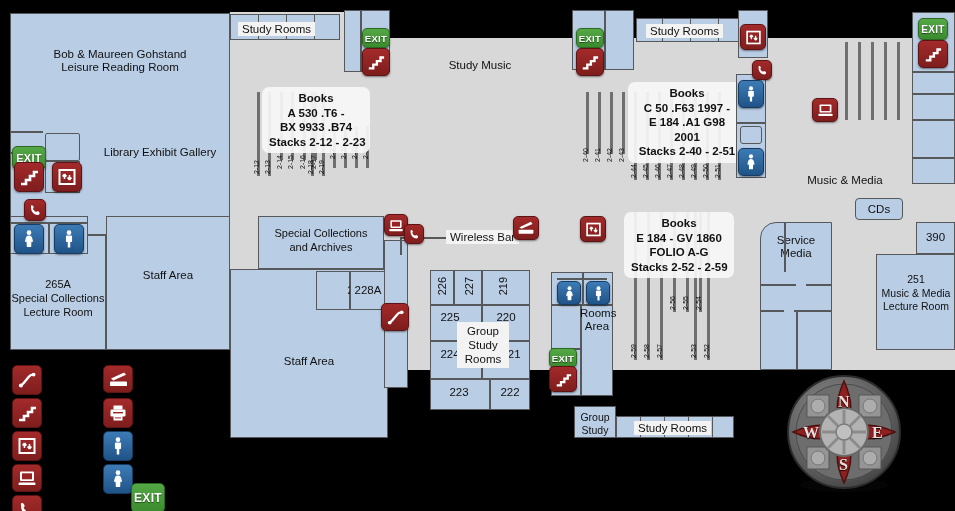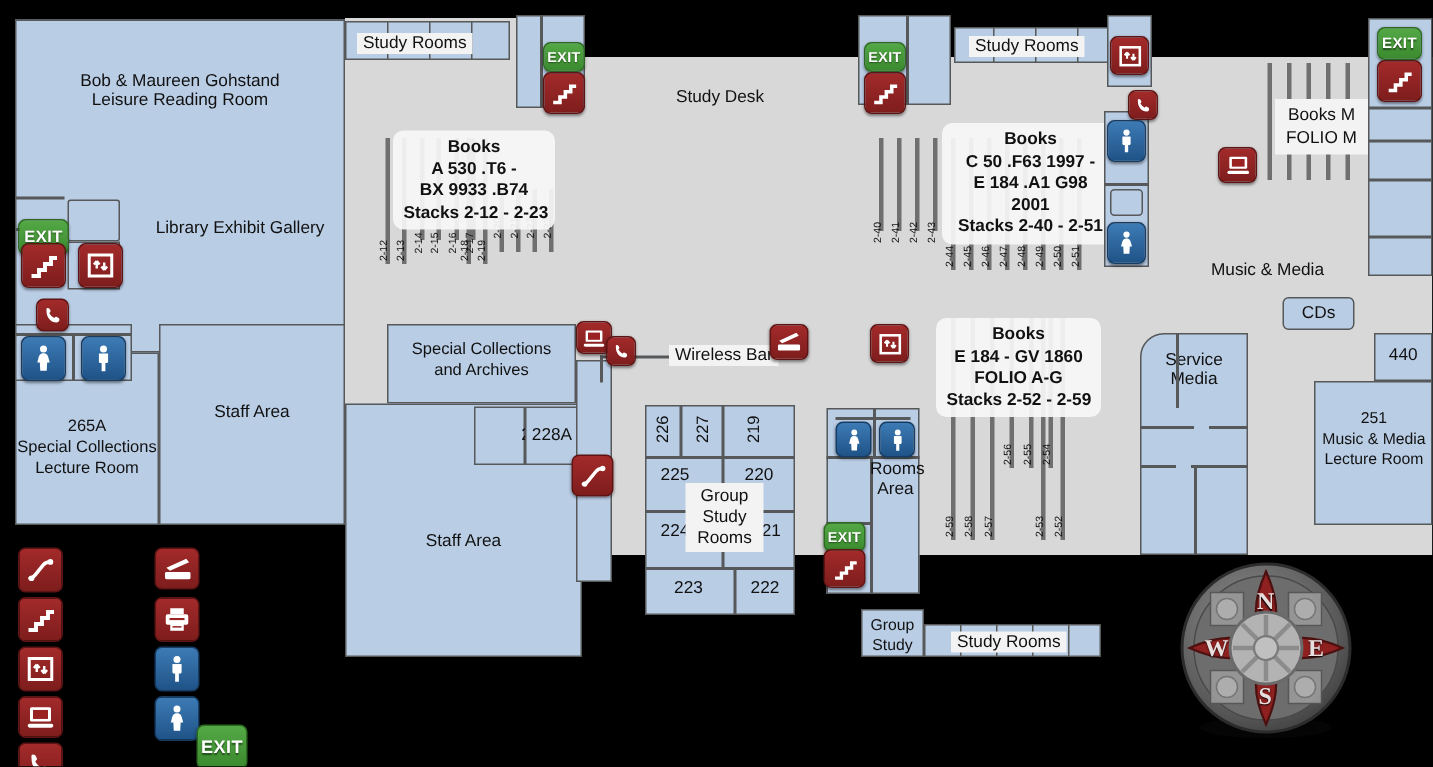--- a/index.html
+++ b/index.html
@@ -109,21 +109,21 @@
 
   <div class="room" style="left:738px;top:10px;width:30px;height:48px;"></div>
 
   <div class="room" style="left:912px;top:12px;width:43px;height:60px;"></div>
   <div class="room" style="left:912px;top:72px;width:43px;height:22px;"></div>
   <div class="room" style="left:912px;top:94px;width:43px;height:26px;"></div>
   <div class="room" style="left:912px;top:120px;width:43px;height:38px;"></div>
   <div class="room" style="left:912px;top:158px;width:43px;height:26px;"></div>
 
   <div class="room" style="left:916px;top:222px;width:39px;height:32px;"></div>
-  <div class="rlabel" style="left:916px;top:231px;width:39px;">440</div>
+  <div class="rlabel" style="left:916px;top:231px;width:39px;">390</div>
 
   <div class="room" style="left:876px;top:254px;width:79px;height:96px;"></div>
   <div class="rlabel" style="left:872px;top:273px;width:88px;font-size:10.5px;line-height:13.5px;">251
 Music &amp; Media
 Lecture Room</div>
 
   <div class="room" style="left:760px;top:222px;width:72px;height:148px;border-top-left-radius:16px;"></div>
   <div class="rlabel" style="left:760px;top:234px;width:72px;">Service
 Media</div>
   <div class="thinline" style="left:760px;top:284px;width:36px;height:1.5px;"></div>
@@ -135,24 +135,22 @@
 
   <div class="rlabel" style="left:780px;top:174px;width:130px;">Music &amp; Media</div>
   <div class="room" style="left:855px;top:198px;width:48px;height:22px;border-radius:4px;"></div>
   <div class="rlabel" style="left:855px;top:203px;width:48px;">CDs</div>
 
   <div class="stack" style="left:858px;top:42px;height:78px;"></div>
   <div class="stack" style="left:871px;top:42px;height:78px;"></div>
   <div class="stack" style="left:884px;top:42px;height:78px;"></div>
   <div class="stack" style="left:897px;top:42px;height:78px;"></div>
   <div class="stack" style="left:845px;top:42px;height:78px;"></div>
-  <div class="callout" style="left:850px;top:66px;width:62px;font-weight:normal;background:#f3f3f3;border-radius:0;">Books M
-FOLIO M</div>
-
-  <div class="rlabel" style="left:420px;top:59px;width:120px;">Study Desk</div>
+
+  <div class="rlabel" style="left:420px;top:59px;width:120px;">Study Music</div>
 
   <div class="thinline" style="left:400px;top:237px;width:112px;height:1.5px;"></div>
   <div class="thinline" style="left:400px;top:237px;width:1.5px;height:18px;"></div>
   <div class="plainlabel" style="left:446px;top:230px;">Wireless Bar</div>
 
   <div class="stack" style="left:257px;top:92px;height:84px;"></div>
   <div class="stack" style="left:268px;top:92px;height:84px;"></div>
   <div class="stack" style="left:280px;top:92px;height:68px;"></div>
   <div class="stack" style="left:291px;top:92px;height:68px;"></div>
   <div class="stack" style="left:303px;top:92px;height:68px;"></div>

